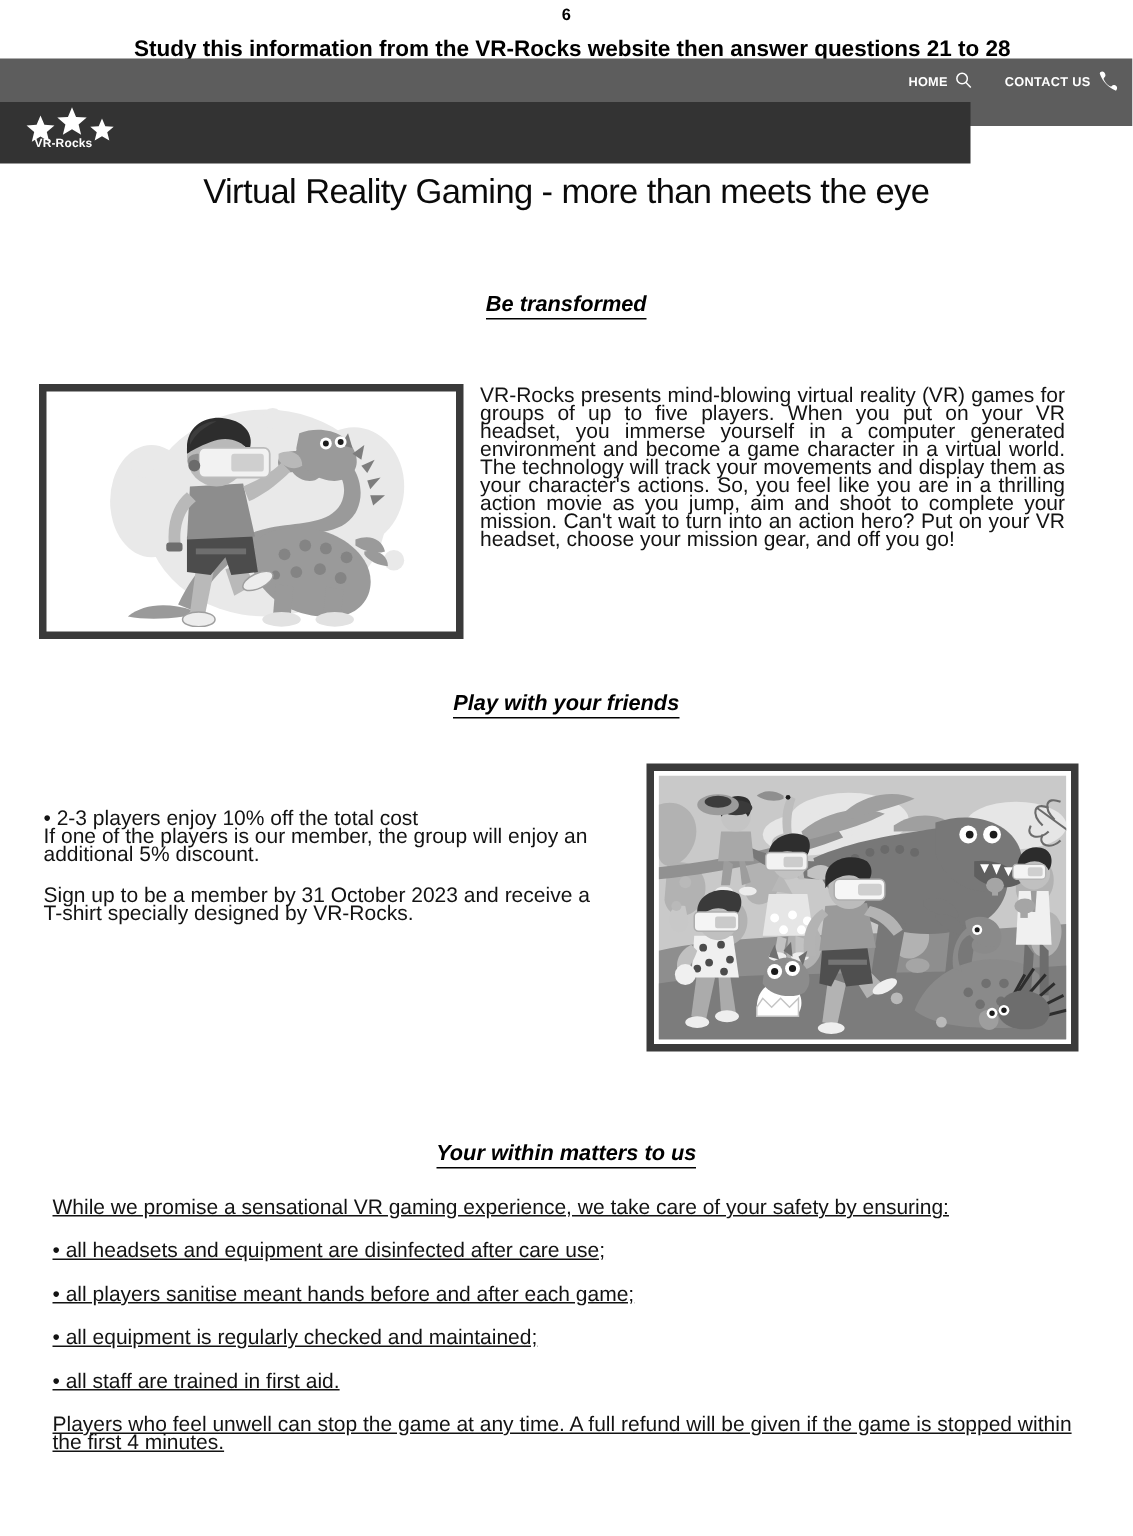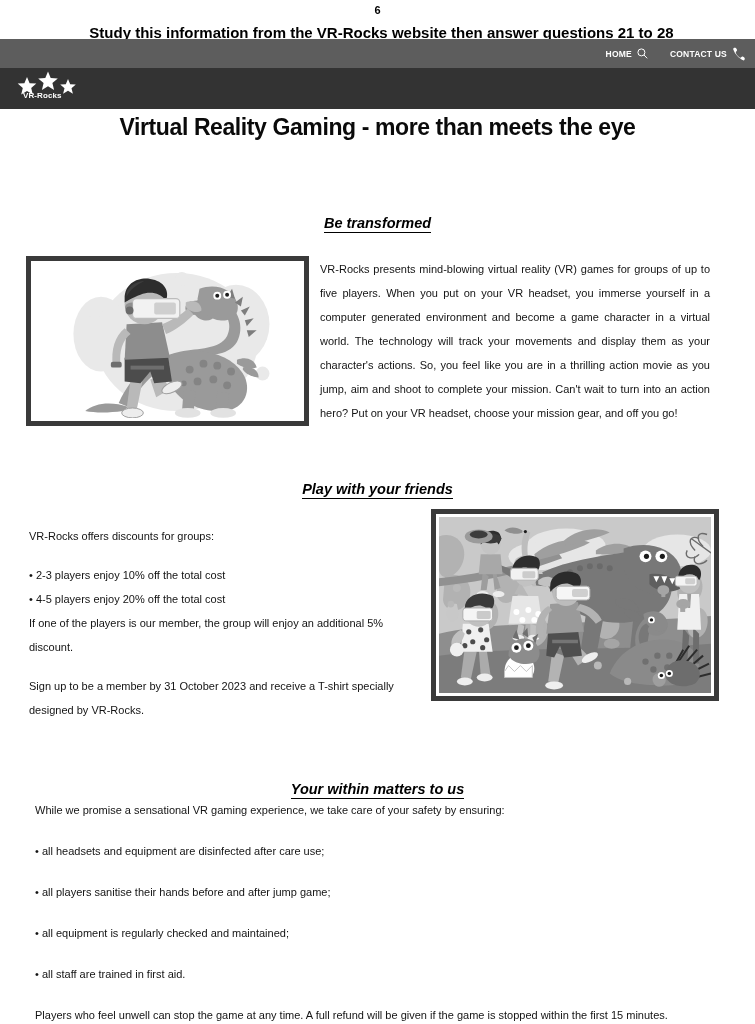--- a/index.html
+++ b/index.html
@@ -69,21 +69,21 @@
     font-weight: bold;
     letter-spacing: 0.2px;
     cursor: pointer;
   }
   .nav-link svg { display: block; }
 
   .site-logobar {
     position: absolute;
     top: 68px;
     left: 0;
-    width: 755px;
+    width: 647px;
     height: 41px;
     background: #333333;
   }
   .logo-block {
     position: absolute;
     left: 14px;
     top: 1px;
     width: 86px;
     height: 40px;
   }
@@ -105,35 +105,34 @@
   }
 
   
   .main-title {
     position: absolute;
     top: 114px;
     left: 0;
     width: 755px;
     text-align: center;
     font-size: 23px;
-    font-weight: bold;
+    font-weight: normal;
     letter-spacing: -0.4px;
     color: #0a0a0a;
   }
 
   .section-heading {
     position: absolute;
     width: 755px;
     left: 0;
     text-align: center;
     font-size: 14.5px;
     font-weight: bold;
     font-style: italic;
     color: #000;
-    margin-top: 20px;
   }
   .section-heading span {
     border-bottom: 1.5px solid #000;
     padding-bottom: 1px;
   }
   #heading-be-transformed { top: 195px; }
   #heading-play-friends  { top: 461px; }
   #heading-safety        { top: 761px; }
 
   
@@ -166,22 +165,22 @@
   #figure-jungle-party {
     left: 431px;
     top: 509px;
     width: 288px;
     height: 192px;
   }
 
   
   .body-copy {
     position: absolute;
-    font-size: 11px;
-    line-height: 24px;
+    font-size: 14px;
+    line-height: 12px;
     color: #131313;
   }
   #copy-be-transformed {
     left: 320px;
     top: 257px;
     width: 390px;
     text-align: justify;
   }
   #copy-friends-block {
     left: 29px;
@@ -189,20 +188,21 @@
     width: 380px;
     text-align: left;
   }
   #copy-friends-block p { margin: 0; }
   #copy-friends-block .spacer { height: 15px; }
 
   #copy-safety-block {
     left: 35px;
     top: 798px;
     width: 690px;
+    text-decoration: underline;
   }
   #copy-safety-block p { margin: 0; }
   #copy-safety-block .gap { height: 17px; }
   .bullet-line { display: block; }
 </style>
 </head>
 <body>
 
 <div class="page-number">6</div>
 <div class="exam-instruction">Study this information from the VR-Rocks website then answer questions 21 to 28</div>
@@ -351,24 +351,22 @@
 </div>
 
 <div class="body-copy" id="copy-be-transformed">VR-Rocks presents mind-blowing virtual reality (VR) games for groups of up to five players. When you put on your VR headset, you immerse yourself in a computer generated environment and become a game character in a virtual world. The technology will track your movements and display them as your character's actions. So, you feel like you are in a thrilling action movie as you jump, aim and shoot to complete your mission. Can't wait to turn into an action hero? Put on your VR headset, choose your mission gear, and off you go!</div>
 
 <div class="section-heading" id="heading-play-friends">
   <span>Play with your friends</span>
 </div>
 
 <div class="body-copy" id="copy-friends-block">
   <div class="spacer"></div>
-  <p>VR-Rocks offers discounts for groups:</p>
   <div class="spacer"></div>
   <p class="bullet-line">• 2-3 players enjoy 10% off the total cost</p>
-  <p class="bullet-line">• 4-5 players enjoy 20% off the total cost</p>
   <p>If one of the players is our member, the group will enjoy an additional 5% discount.</p>
   <div class="spacer"></div>
   <p>Sign up to be a member by 31 October 2023 and receive a T-shirt specially designed by VR-Rocks.</p>
 </div>
 
 <div class="picture-frame" id="figure-jungle-party">
   <div class="matte">
     <div class="art">
       <svg width="100%" height="100%" viewBox="0 0 274 178" preserveAspectRatio="xMidYMid slice">
 
@@ -614,20 +612,20 @@
 
 <div class="section-heading" id="heading-safety">
   <span>Your within matters to us</span>
 </div>
 
 <div class="body-copy" id="copy-safety-block">
   <p>While we promise a sensational VR gaming experience, we take care of your safety by ensuring:</p>
   <div class="gap"></div>
   <p class="bullet-line">• all headsets and equipment are disinfected after care use;</p>
   <div class="gap"></div>
-  <p class="bullet-line">• all players sanitise their hands before and after jump game;</p>
+  <p class="bullet-line">• all players sanitise meant hands before and after each game;</p>
   <div class="gap"></div>
   <p class="bullet-line">• all equipment is regularly checked and maintained;</p>
   <div class="gap"></div>
   <p class="bullet-line">• all staff are trained in first aid.</p>
   <div class="gap"></div>
-  <p>Players who feel unwell can stop the game at any time. A full refund will be given if the game is stopped within the first 15 minutes.</p>
+  <p>Players who feel unwell can stop the game at any time. A full refund will be given if the game is stopped within the first 4 minutes.</p>
 </div>
 
 </body></html>

